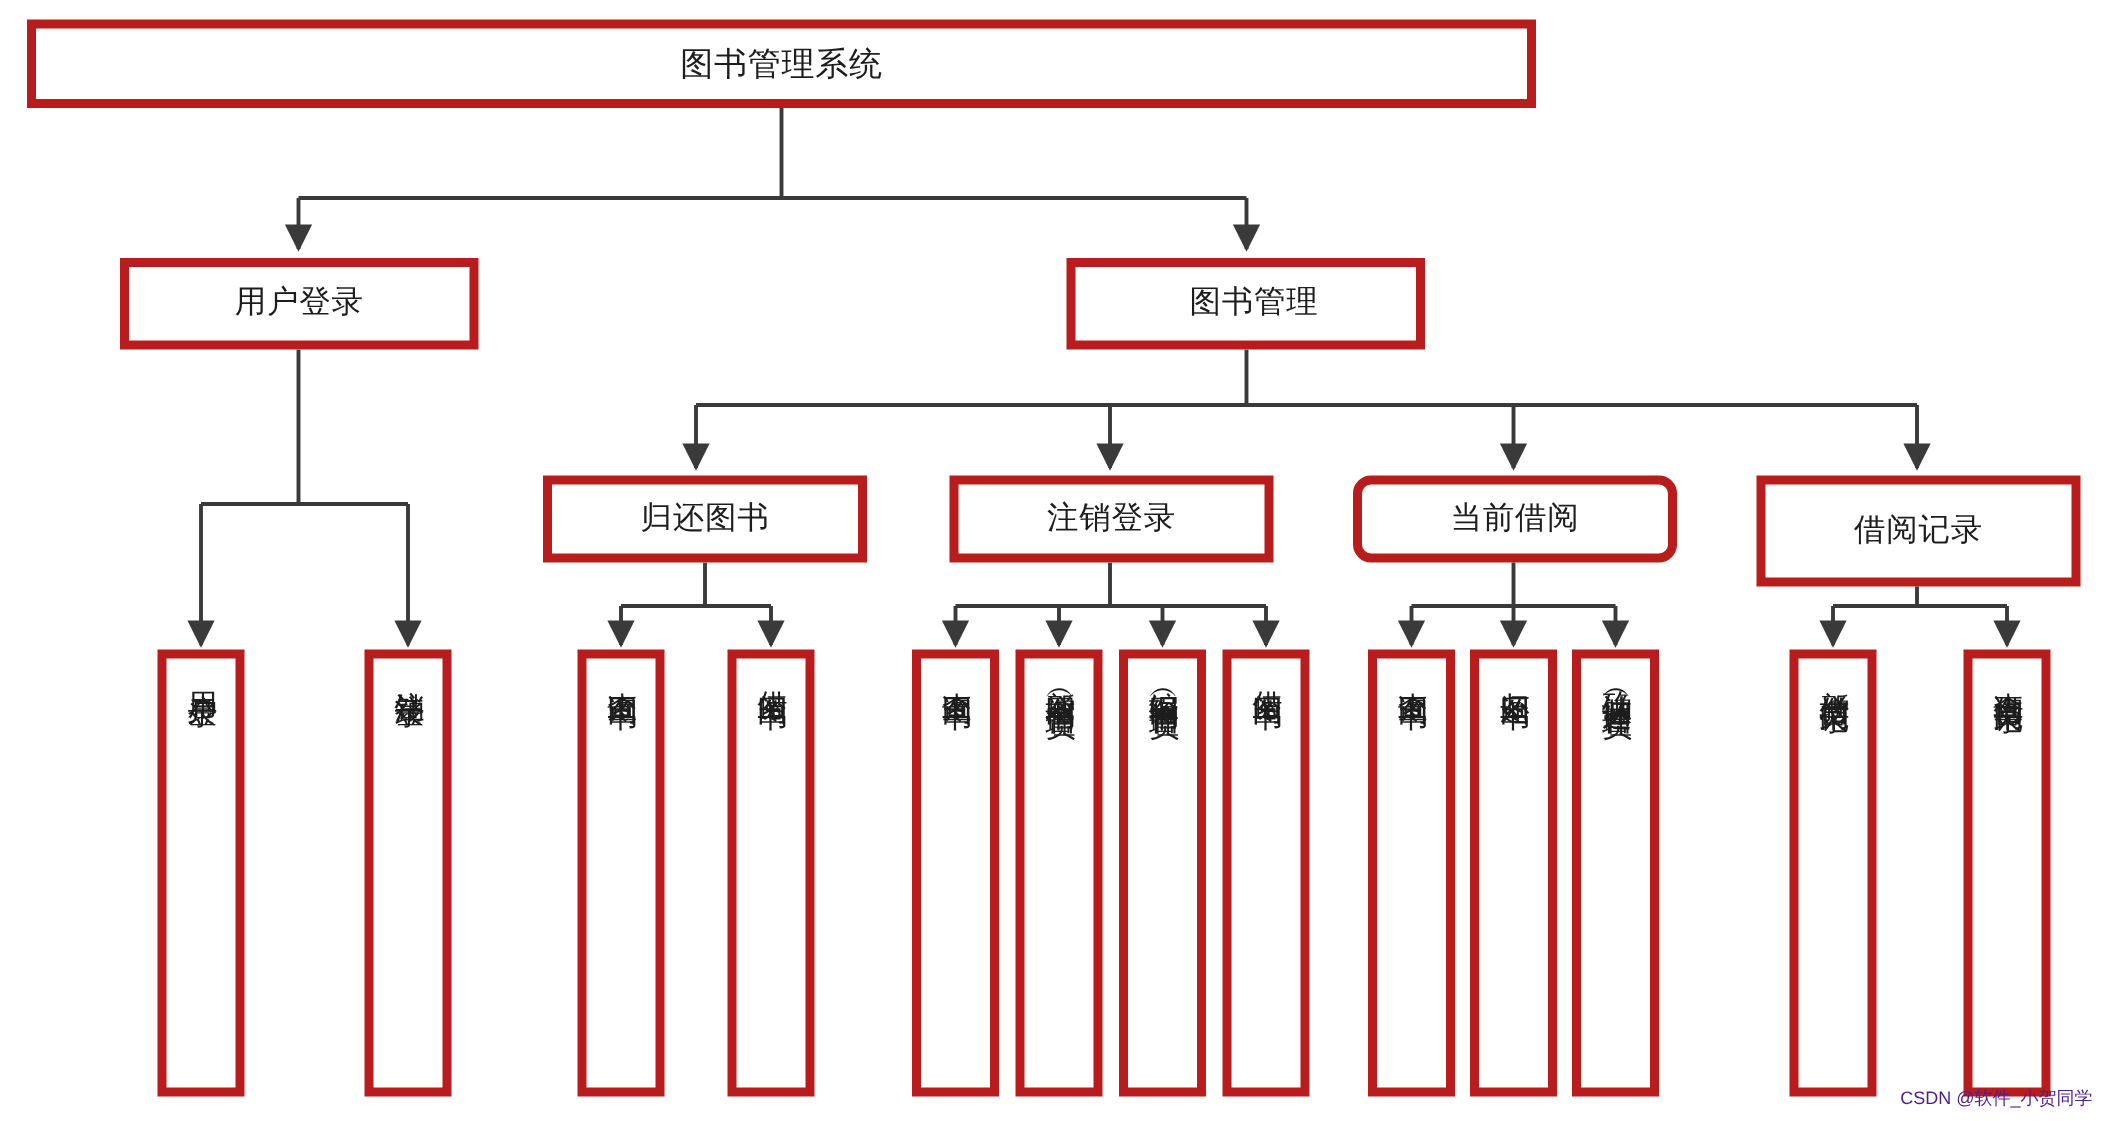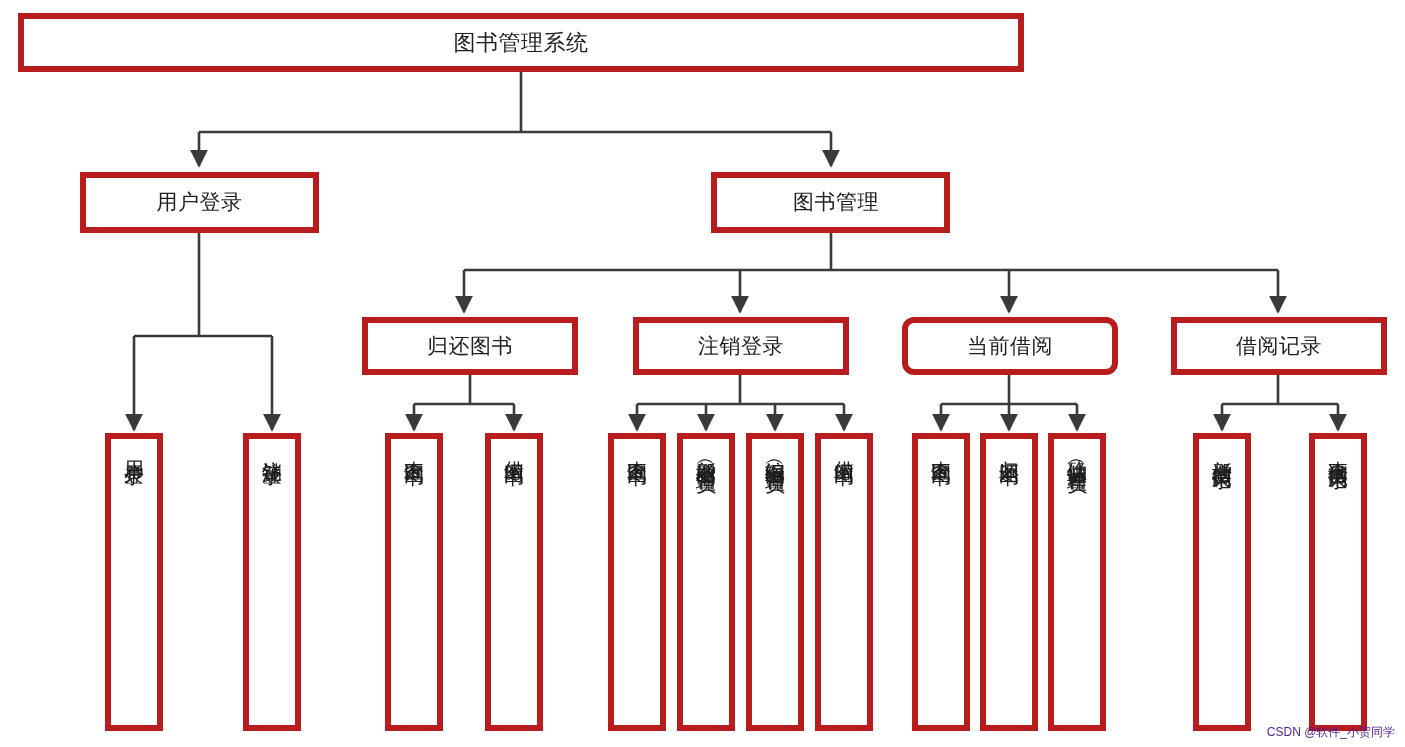--- a/index.html
+++ b/index.html
@@ -148,21 +148,21 @@
   </div>
 
   <div class="node horiz" style="left:633px; top:317px; width:216px; height:58px;">
     <span class="node-label">注销登录</span>
   </div>
 
   <div class="node horiz" style="left:902px; top:317px; width:216px; height:58px;border-radius:12px;">
     <span class="node-label">当前借阅</span>
   </div>
 
-  <div class="node horiz" style="left:1171px; top:317px; width:216px; height:58px;">
+  <div class="node horiz" style="left:1171px; top:317px; width:216px; height:74px;">
     <span class="node-label">借阅记录</span>
   </div>
 
   <div class="node vert" style="left:105px; top:433px; width:58px; height:298px;">
     <span class="node-label">用户登录</span>
   </div>
 
   <div class="node vert" style="left:243px; top:433px; width:58px; height:298px;">
     <span class="node-label">注销登录</span>
   </div>

